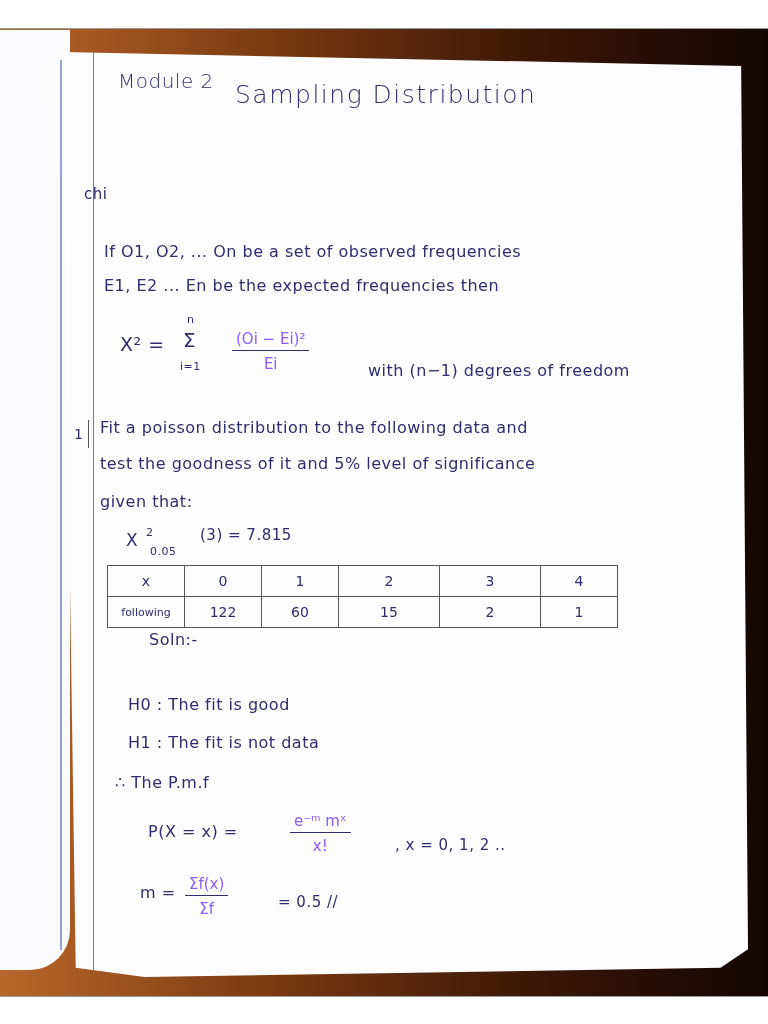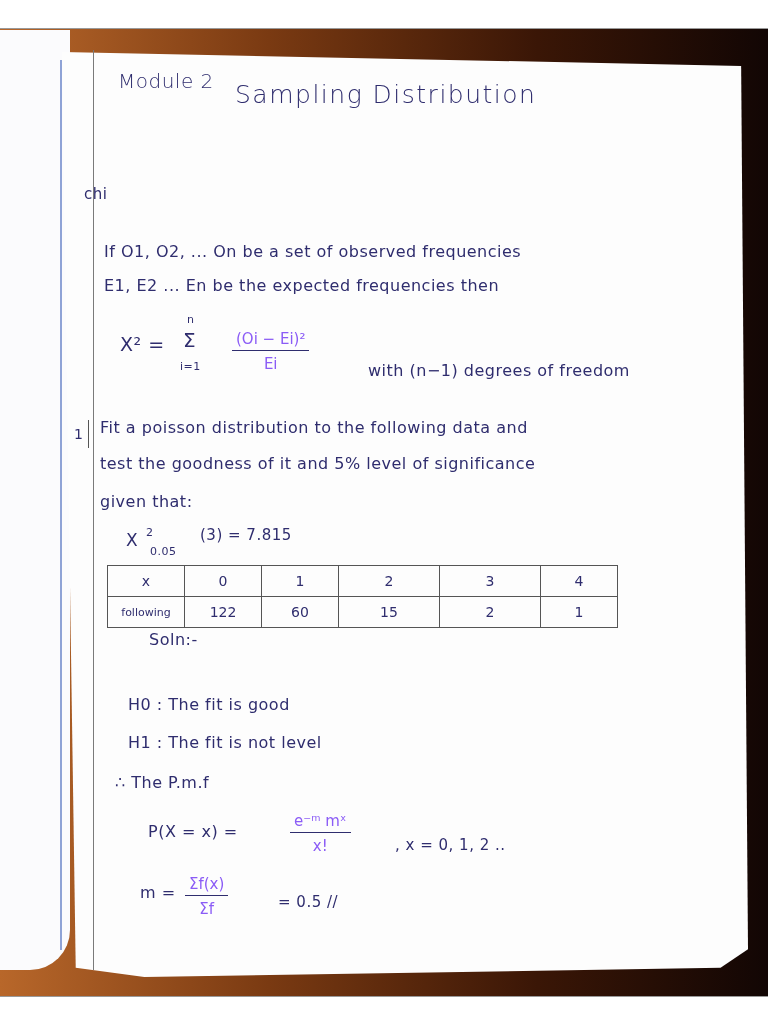--- a/index.html
+++ b/index.html
@@ -112,21 +112,21 @@
     <td class="val">60</td>
     <td class="wide">15</td>
     <td class="wide">2</td>
     <td class="val">1</td>
   </tr>
 </tbody>
   </table>
 
 <div class="hw line" style="left:104px;top:630px;margin-left:45px;">Soln:-</div>
 <div class="hw line" style="left:128px;top:695px;">H0 : The fit is good</div>
-<div class="hw line" style="left:128px;top:733px;">H1 : The fit is not level</div>
+<div class="hw line" style="left:128px;top:733px;">H1 : The fit is not data</div>
 <div class="hw line" style="left:115px;top:773px;">∴ The P.m.f</div>
 
 <div class="hw" style="left:148px;top:822px;font-size:16px;">P(X = x) =</div>
 <div class="frac" style="left:290px;top:812px;">
   <div class="num">e⁻ᵐ mˣ</div>
   <div class="den">x!</div>
 </div>
 <div class="hw" style="left:395px;top:836px;font-size:15px;">, x = 0, 1, 2 ..</div>
 
 <div class="hw" style="left:140px;top:883px;font-size:16px;">m =</div>

